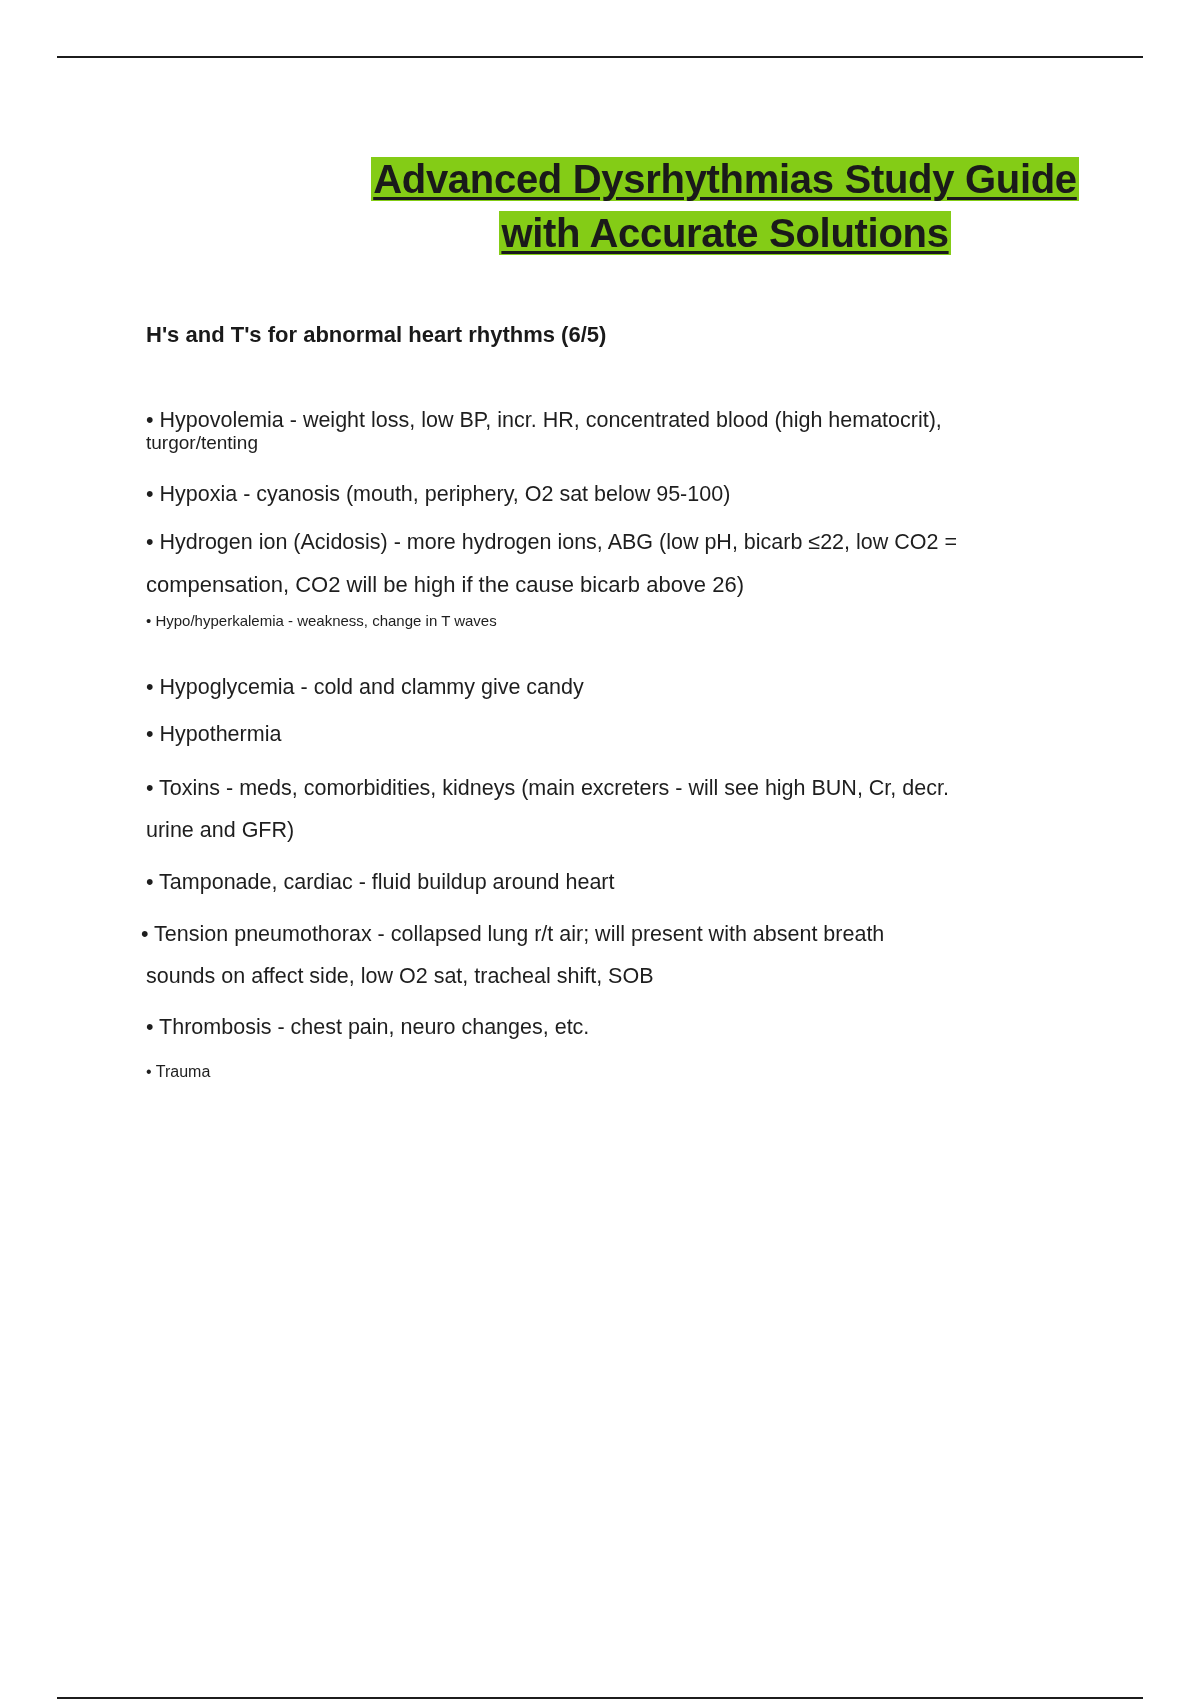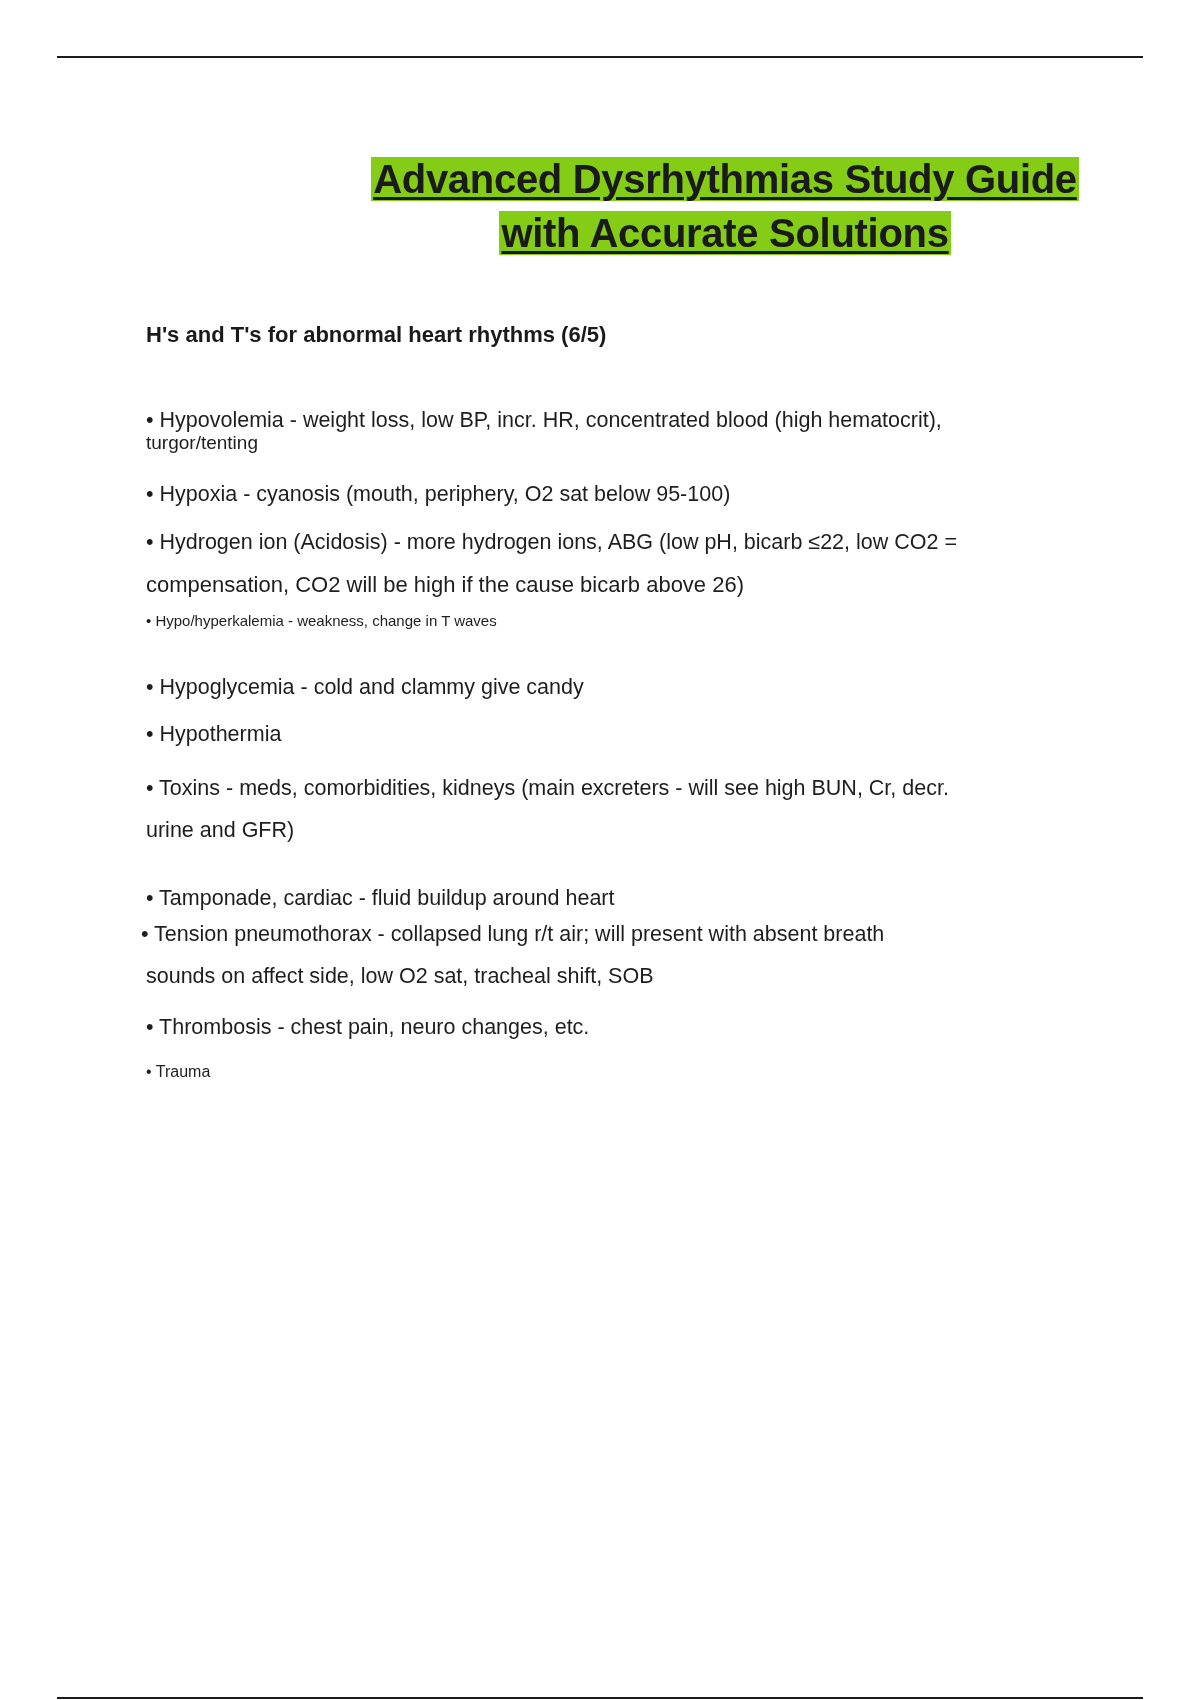--- a/index.html
+++ b/index.html
@@ -30,20 +30,20 @@
     <div style="position: absolute; left: 146px; top: 408px; font-size: 21.5px; white-space: nowrap; color: rgb(30, 30, 30);">• Hypovolemia - weight loss, low BP, incr. HR, concentrated blood (high hematocrit),</div>
     <div style="position: absolute; left: 146px; top: 432px; font-size: 19px; white-space: nowrap; color: rgb(30, 30, 30);">turgor/tenting</div>
     <div style="position: absolute; left: 146px; top: 482px; font-size: 21.5px; white-space: nowrap; color: rgb(30, 30, 30);">• Hypoxia - cyanosis (mouth, periphery, O2 sat below 95-100)</div>
     <div style="position: absolute; left: 146px; top: 530px; font-size: 21.5px; white-space: nowrap; color: rgb(30, 30, 30);">• Hydrogen ion (Acidosis) - more hydrogen ions, ABG (low pH, bicarb ≤22, low CO2 =</div>
     <div style="position: absolute; left: 146px; top: 572px; font-size: 22px; white-space: nowrap; color: rgb(30, 30, 30);">compensation, CO2 will be high if the cause bicarb above 26)</div>
     <div style="position: absolute; left: 146px; top: 612px; font-size: 15px; white-space: nowrap; color: rgb(30, 30, 30);">• Hypo/hyperkalemia - weakness, change in T waves</div>
     <div style="position: absolute; left: 146px; top: 675px; font-size: 21.5px; white-space: nowrap; color: rgb(30, 30, 30);">• Hypoglycemia - cold and clammy give candy</div>
     <div style="position: absolute; left: 146px; top: 722px; font-size: 21.5px; white-space: nowrap; color: rgb(30, 30, 30);">• Hypothermia</div>
     <div style="position: absolute; left: 146px; top: 776px; font-size: 21.5px; white-space: nowrap; color: rgb(30, 30, 30);">• Toxins - meds, comorbidities, kidneys (main excreters - will see high BUN, Cr, decr.</div>
     <div style="position: absolute; left: 146px; top: 818px; font-size: 21.5px; white-space: nowrap; color: rgb(30, 30, 30);">urine and GFR)</div>
-    <div style="position: absolute; left: 146px; top: 870px; font-size: 21.5px; white-space: nowrap; color: rgb(30, 30, 30); margin-top: 16px;">• Tamponade, cardiac - fluid buildup around heart</div>
+    <div style="position: absolute; left: 146px; top: 870px; font-size: 21.5px; white-space: nowrap; color: rgb(30, 30, 30);">• Tamponade, cardiac - fluid buildup around heart</div>
     <div style="position: absolute; left: 141px; top: 922px; font-size: 21.5px; white-space: nowrap; color: rgb(30, 30, 30);">• Tension pneumothorax - collapsed lung r/t air; will present with absent breath</div>
     <div style="position: absolute; left: 146px; top: 964px; font-size: 21.5px; white-space: nowrap; color: rgb(30, 30, 30);">sounds on affect side, low O2 sat, tracheal shift, SOB</div>
     <div style="position: absolute; left: 146px; top: 1015px; font-size: 21.5px; white-space: nowrap; color: rgb(30, 30, 30);">• Thrombosis - chest pain, neuro changes, etc.</div>
     <div style="position: absolute; left: 146px; top: 1063px; font-size: 16px; white-space: nowrap; color: rgb(30, 30, 30);">• Trauma</div>
   </div>
 
 <div class="rule bottom"></div>
 
 </body></html>

